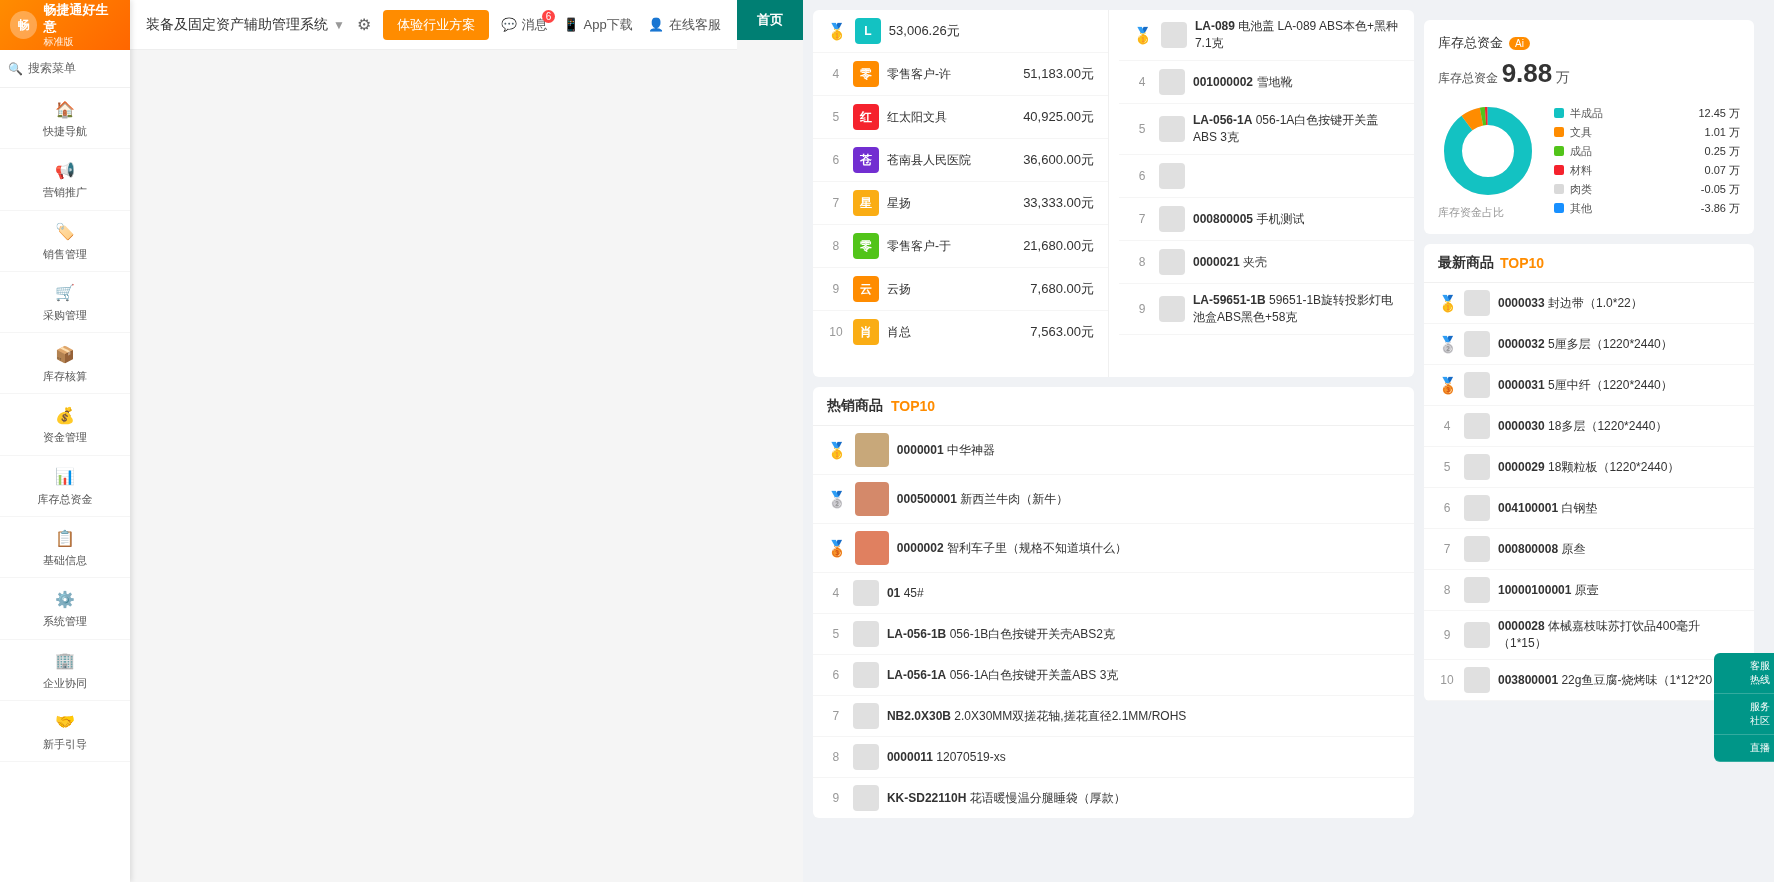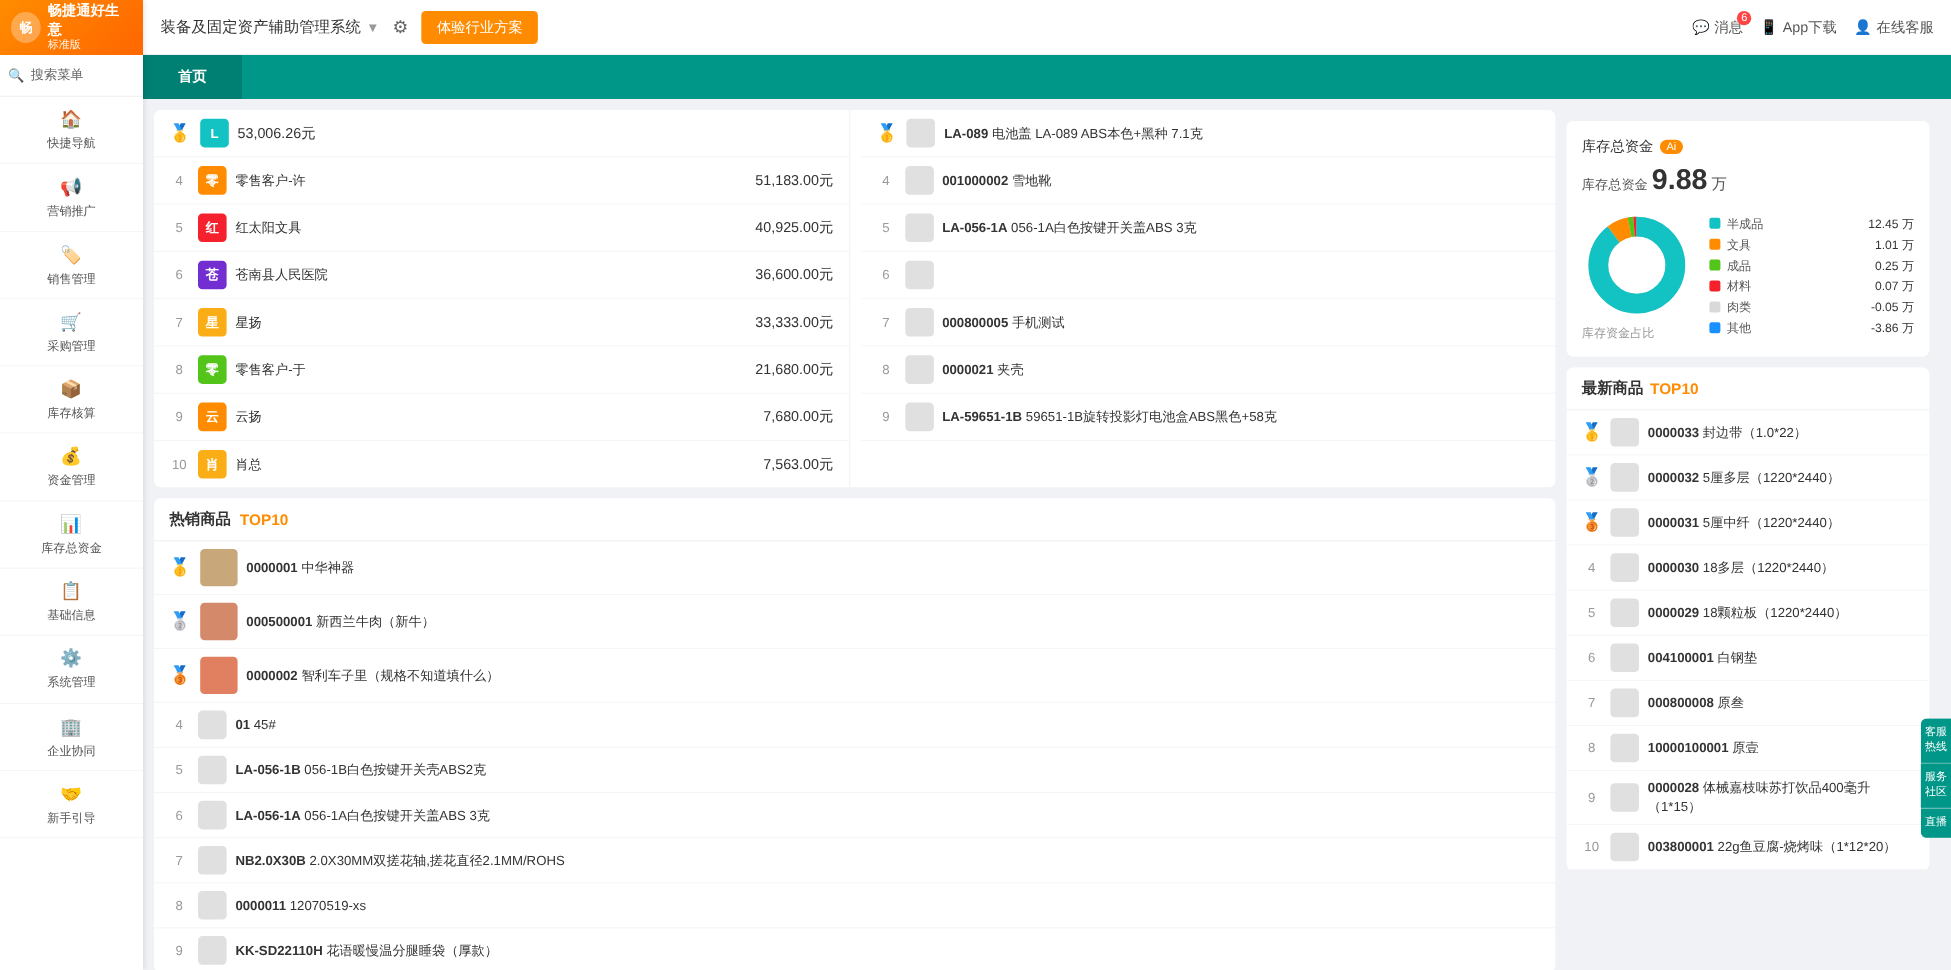--- a/index.html
+++ b/index.html
@@ -12,35 +12,35 @@
     .sidebar-logo-text { font-size: 11px; line-height: 1.3; }
     .sidebar-logo-text .main { font-size: 13px; font-weight: bold; }
     .sidebar-logo-text .sub { font-size: 10px; opacity: 0.9; }
     .sidebar-search { padding: 10px 8px; display: flex; align-items: center; gap: 5px; color: #666; cursor: pointer; font-size: 12px; border-bottom: 1px solid #f0f0f0; }
     .sidebar-nav { flex: 1; overflow-y: auto; }
     .sidebar-item { display: flex; flex-direction: column; align-items: center; padding: 10px 5px; cursor: pointer; color: #555; font-size: 11px; gap: 4px; border-bottom: 1px solid #f5f5f5; }
     .sidebar-item .icon { width: 22px; height: 22px; display: flex; align-items: center; justify-content: center; font-size: 16px; }
     .sidebar-item .label { text-align: center; line-height: 1.3; }
 
     
-    .main-area { flex: 1; display: flex; flex-direction: column; height: 882px; overflow: hidden; }
+    .main-area { flex: 1; display: flex; flex-direction: row; height: 882px; overflow: hidden; }
     .topbar { height: 50px; background: #fff; display: flex; align-items: center; padding: 0 16px; gap: 12px; border-bottom: 1px solid #eee; }
     .topbar-title { font-size: 14px; color: #333; cursor: pointer; display: flex; align-items: center; gap: 5px; }
     .topbar-title .chevron { color: #999; font-size: 12px; }
     .topbar-gear { color: #666; cursor: pointer; font-size: 16px; }
     .topbar-btn { background: #ff8c00; color: #fff; border: none; border-radius: 4px; padding: 6px 14px; cursor: pointer; font-size: 13px; }
     .topbar-right { margin-left: auto; display: flex; align-items: center; gap: 16px; font-size: 13px; color: #555; }
     .topbar-right .notif { position: relative; cursor: pointer; display: flex; align-items: center; gap: 4px; }
     .notif-badge { background: #ff4444; color: #fff; font-size: 10px; border-radius: 8px; padding: 1px 4px; position: absolute; top: -6px; right: -8px; }
     .topbar-right .app-link { cursor: pointer; display: flex; align-items: center; gap: 4px; }
     .topbar-right .online { cursor: pointer; display: flex; align-items: center; gap: 4px; }
 
     
     .nav-tabs { background: #009688; display: flex; height: 40px; }
-    .nav-tab { padding: 0 32px; display: flex; align-items: center; color: #fff; cursor: pointer; font-size: 13px; font-weight: bold; }
+    .nav-tab { padding: 0 20px; display: flex; align-items: center; color: #fff; cursor: pointer; font-size: 13px; font-weight: bold; }
     .nav-tab.active { background: rgba(0,0,0,0.15); }
 
     
     .content { flex: 1; display: flex; overflow: hidden; background: #f0f2f5; }
     .content-main { flex: 1; overflow-y: auto; padding: 10px; display: flex; flex-direction: column; gap: 10px; }
 
     
     .two-col { display: flex; gap: 10px; }
     .col-left { flex: 1; }
 
@@ -96,21 +96,21 @@
     .new-products-header { padding: 10px 14px; font-size: 14px; font-weight: bold; display: flex; align-items: center; gap: 6px; border-bottom: 1px solid #f0f0f0; }
     .new-products-header .top10-label { color: #ff8c00; }
 
     .new-product-item { display: flex; align-items: center; padding: 7px 14px; border-bottom: 1px solid #f5f5f5; gap: 8px; }
     .np-rank { width: 18px; font-size: 12px; color: #999; text-align: center; flex-shrink: 0; }
     .np-icon { width: 26px; height: 26px; background: #e0e0e0; border-radius: 4px; flex-shrink: 0; display: flex; align-items: center; justify-content: center; font-size: 10px; color: #999; }
     .np-name { flex: 1; font-size: 12px; color: #333; }
 
     
     .float-btns { position: fixed; right: 0; bottom: 120px; display: flex; flex-direction: column; z-index: 100; }
-    .float-btn { background: #009688; color: #fff; width: 28px; padding: 6px 4px; text-align: right; font-size: 10px; line-height: 1.4; cursor: pointer; border-bottom: 1px solid rgba(255,255,255,0.2); }
+    .float-btn { background: #009688; color: #fff; width: 60px; padding: 6px 4px; text-align: right; font-size: 10px; line-height: 1.4; cursor: pointer; border-bottom: 1px solid rgba(255,255,255,0.2); }
     .float-btn:first-child { border-radius: 6px 0 0 0; }
     .float-btn:last-child { border-radius: 0 0 0 6px; }
 
     
     ::-webkit-scrollbar { width: 4px; }
     ::-webkit-scrollbar-track { background: #f1f1f1; }
     ::-webkit-scrollbar-thumb { background: #ccc; border-radius: 2px; }
 
     .rank-medal { font-size: 16px; }
 

